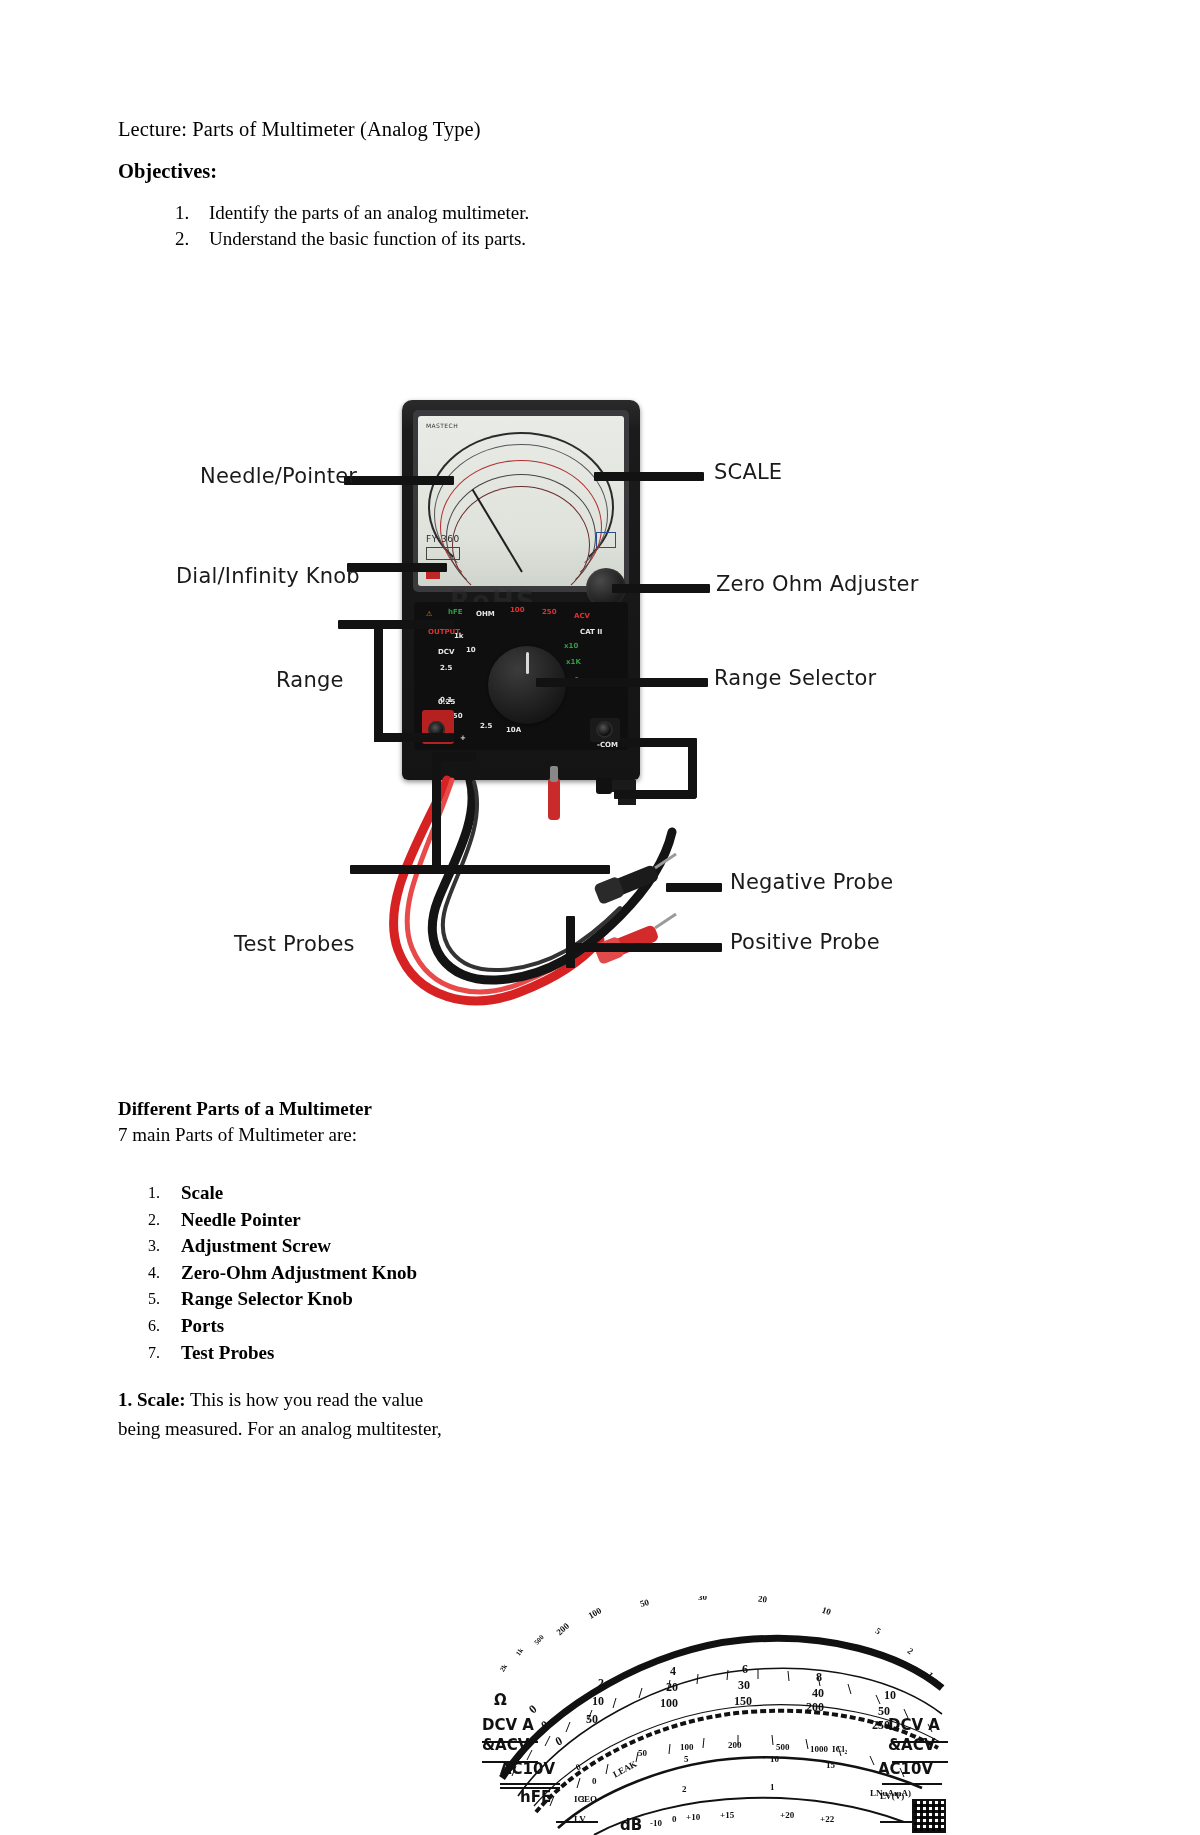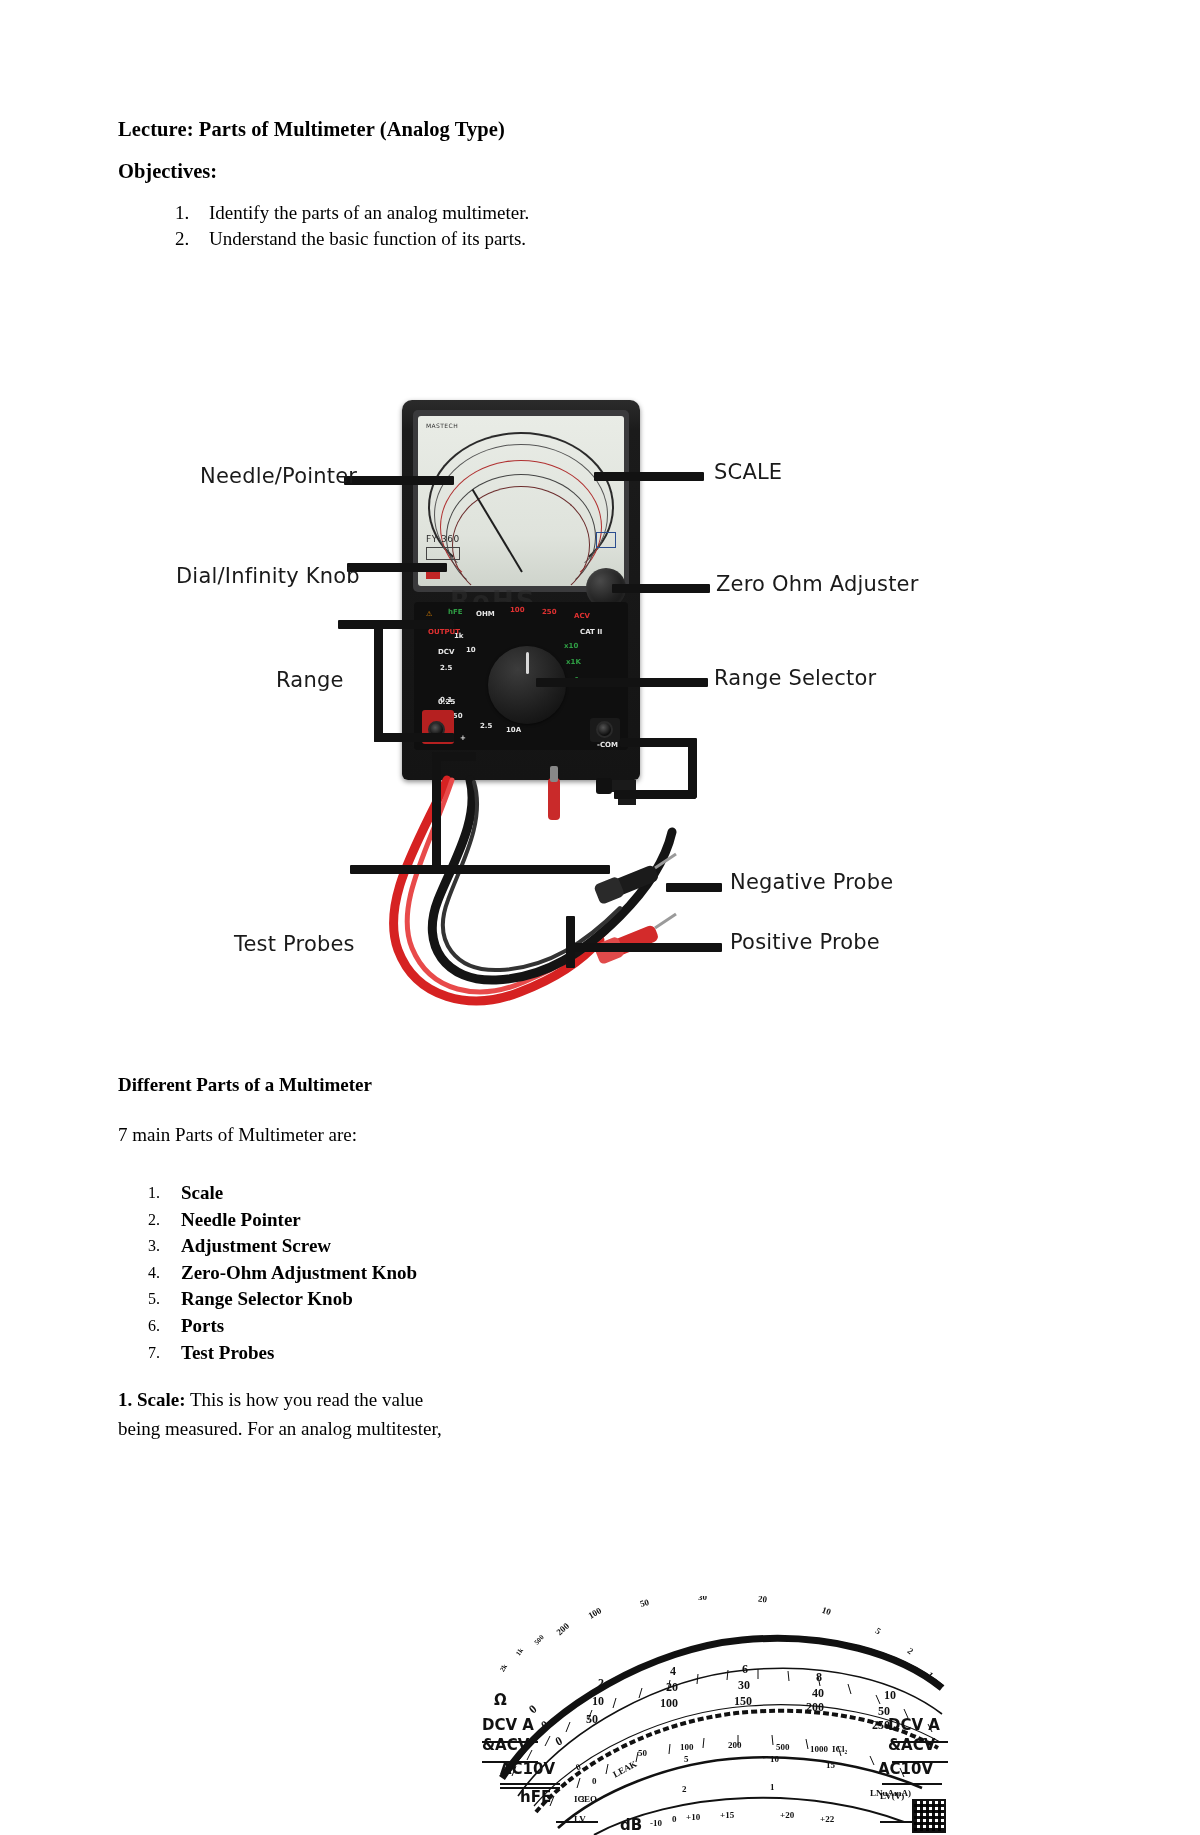--- a/index.html
+++ b/index.html
@@ -22,21 +22,21 @@
     inset: 0;
     background: #fff;
   }
 
   
   .doc-title {
     position: absolute;
     left: 118px;
     top: 118px;
     font-size: 20.5px;
-    font-weight: bold;
+    font-weight: normal;
     letter-spacing: 0.1px;
     white-space: nowrap;
     text-align: right;
   }
   .objectives-heading {
     position: absolute;
     left: 118px;
     top: 160px;
     font-size: 20.5px;
     font-weight: bold;
@@ -70,21 +70,21 @@
     font-size: 21px;
     letter-spacing: 0.2px;
   }
 
   .subhead {
     position: absolute;
     left: 118px;
     font-size: 19px;
     font-weight: bold;
   }
-  #different-parts { top: 1074px; text-align: center; }
+  #different-parts { top: 1098px; text-align: center; }
 
   .plain-line {
     position: absolute;
     left: 118px;
     font-size: 19px;
   }
   #seven-main { top: 1124px; }
 
   .parts-list {
     position: absolute;

